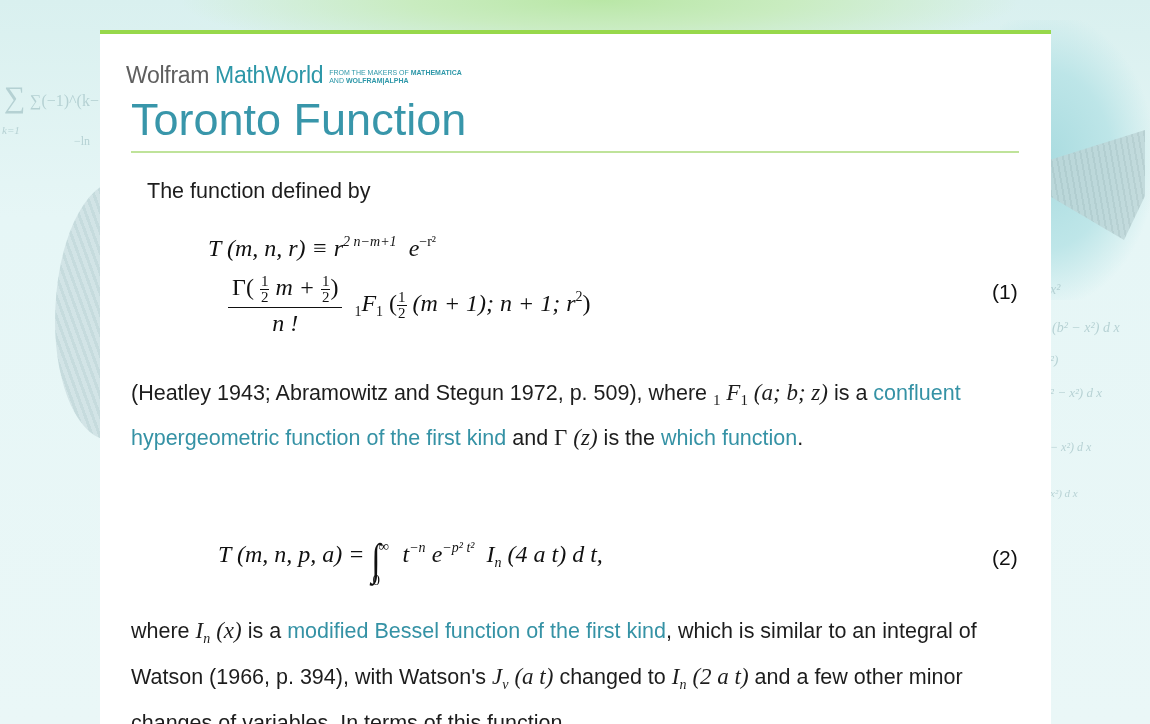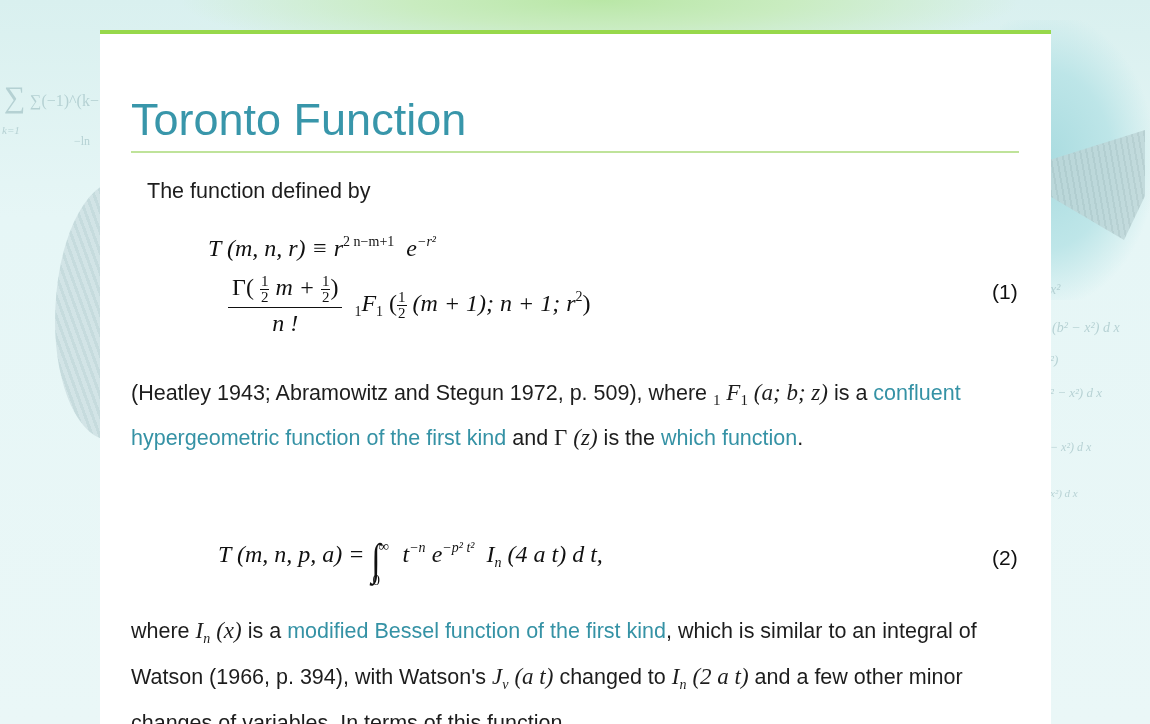--- a/index.html
+++ b/index.html
@@ -93,29 +93,37 @@
 <div class="bg-shape-right2"></div>
 <div class="bg-formula" style="left:1050px; top:282px; font-size:14px;">x²</div>
 <div class="bg-formula" style="left:1052px; top:320px; font-size:14px;">(b² − x²)  d x</div>
 <div class="bg-formula" style="left:1050px; top:352px; font-size:13px;">²)</div>
 <div class="bg-formula" style="left:1050px; top:385px; font-size:13px;">² − x²)  d x</div>
 <div class="bg-formula" style="left:1050px; top:440px; font-size:12px;">− x²)  d x</div>
 <div class="bg-formula" style="left:1050px; top:487px; font-size:11px;">x²)  d x</div>
 
 <div class="card">
 
+  <div class="brand">
+    <span class="brand-wolfram">Wolfram</span>
+    <span class="brand-mathworld">MathWorld</span>
+    <span class="brand-tag">
+      <span>FROM THE MAKERS OF </span><b>MATHEMATICA</b><br>
+      <span>AND </span><b>WOLFRAM|ALPHA</b>
+    </span>
+  </div>
 
   <h1 class="title">Toronto Function</h1>
   <div class="rule"></div>
 
   <p class="para" style="top:138px;margin-left:16px;">The function defined by</p>
 
   <div class="eq" style="left:108px; top:200px;">
-    <i>T (m, n, r) ≡ r</i><span class="sup" style="">2 n−m+1</span>
-    <i style="margin-left:6px;">e</i><span class="sup" style="font-style:italic;">−r²</span>
+    <i>T (m, n, r) ≡ r</i><span class="sup" style="font-style:italic;">2 n−m+1</span>
+    <i style="margin-left:6px;">e</i><span class="sup" style="">−r²</span>
   </div>
   <div class="eq" style="left:128px; top:240px;">
     <span class="frac">
       <span class="num">
         <span>Γ</span>(
         <span class="sfrac"><span class="n">1</span><span>2</span></span>
         <i>m +</i>
         <span class="sfrac"><span class="n">1</span><span>2</span></span>)
       </span>
       <span class="den"><i>n !</i></span>

